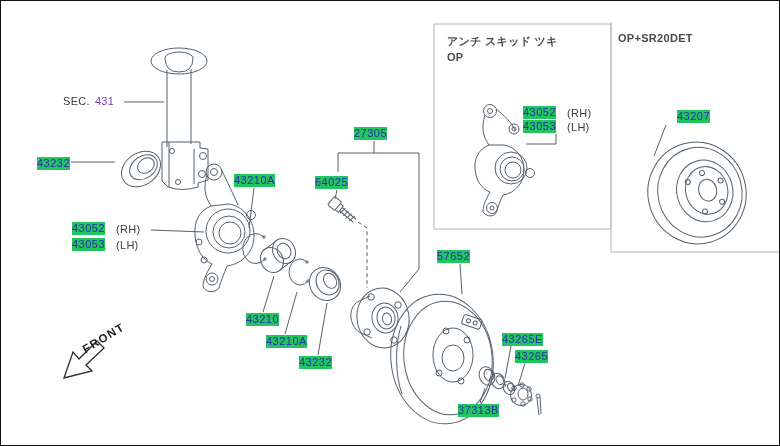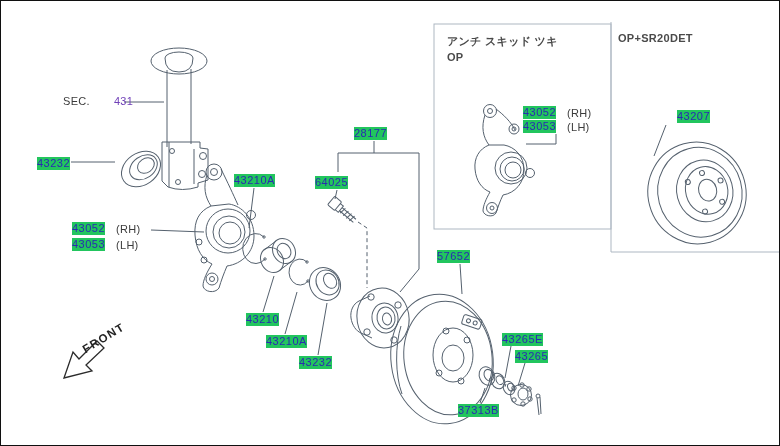--- a/index.html
+++ b/index.html
@@ -9,21 +9,21 @@
     box-sizing:border-box;border:1px solid #101010;
   }
   .stage svg{position:absolute;left:0;top:0;}
   .lbl{
     position:absolute;font-size:11px;line-height:13px;white-space:nowrap;
     color:#3b3b3b;letter-spacing:.3px;
   }
   .code{
     background:#22c55e;color:#2a2ab2;padding:0 0;letter-spacing:.5px;
   }
-  .seclink{color:#7040b8;margin-left:24px;}
+  .seclink{color:#7040b8;margin-left:5px;}
   .jp{color:#4a4a4a;font-weight:bold;}
   .front{
     transform:rotate(-31deg);transform-origin:0 100%;
     letter-spacing:1.5px;color:#222;font-size:11.5px;font-weight:bold;
   }
 </style>
 </head>
 <body>
 
 <div class="stage">
@@ -212,21 +212,21 @@
     <span>SEC.</span><span class="seclink">431</span>
   </div>
 
   <div class="lbl code" style="left:36px;top:156px">43232</div>
   <div class="lbl code" style="left:71px;top:221px">43052</div>
   <div class="lbl" style="left:115px;top:222px">(RH)</div>
   <div class="lbl code" style="left:71px;top:237px">43053</div>
   <div class="lbl" style="left:115px;top:238px">(LH)</div>
   <div class="lbl code" style="left:233px;top:173px">43210A</div>
   <div class="lbl code" style="left:314px;top:175px">64025</div>
-  <div class="lbl code" style="left:353px;top:126px">28177</div>
+  <div class="lbl code" style="left:353px;top:126px">27305</div>
   <div class="lbl code" style="left:245px;top:312px">43210</div>
   <div class="lbl code" style="left:265px;top:334px">43210A</div>
   <div class="lbl code" style="left:298px;top:355px">43232</div>
   <div class="lbl code" style="left:436px;top:249px">57652</div>
   <div class="lbl code" style="left:501px;top:332px">43265E</div>
   <div class="lbl code" style="left:514px;top:349px">43265</div>
   <div class="lbl code" style="left:457px;top:403px">37313B</div>
 
   <div class="lbl jp" style="left:446px;top:34px">アンチ スキッド ツキ</div>
   <div class="lbl jp" style="left:446px;top:50px">OP</div>

